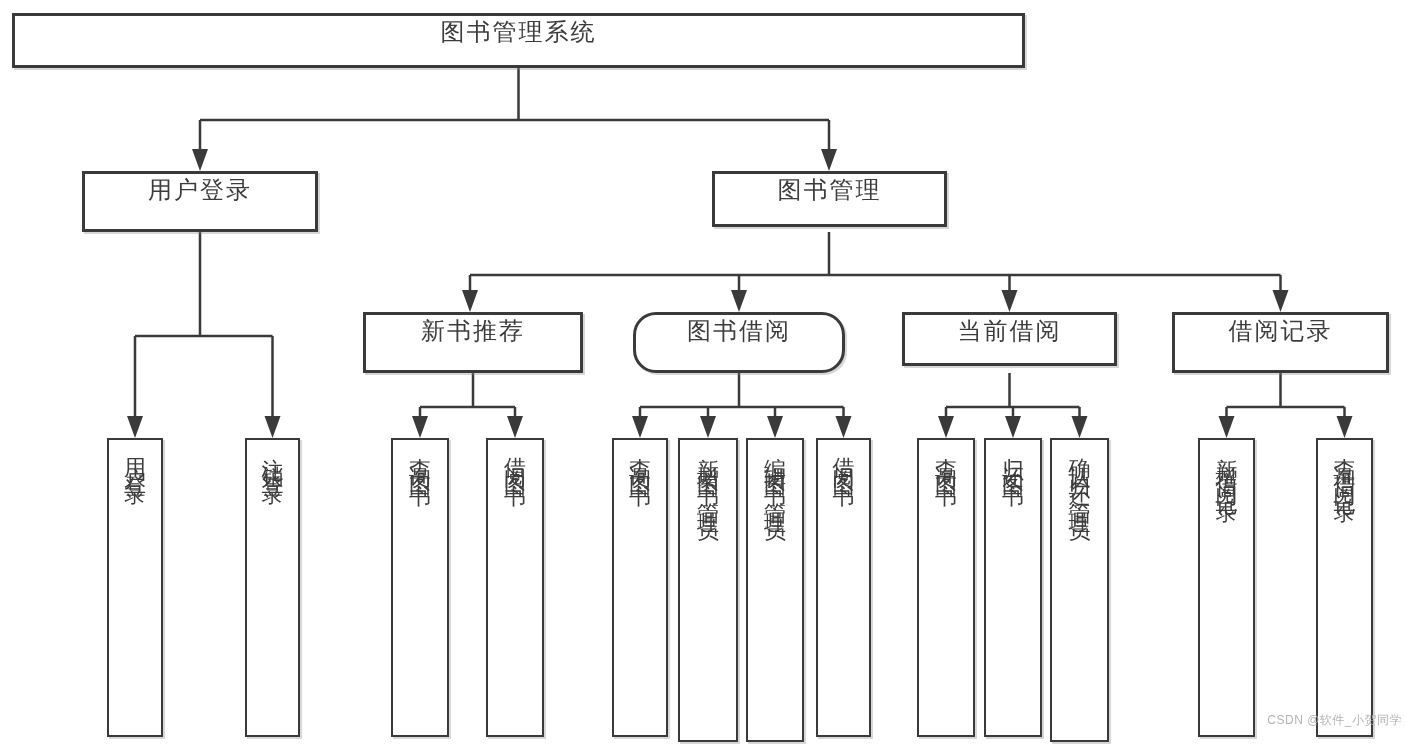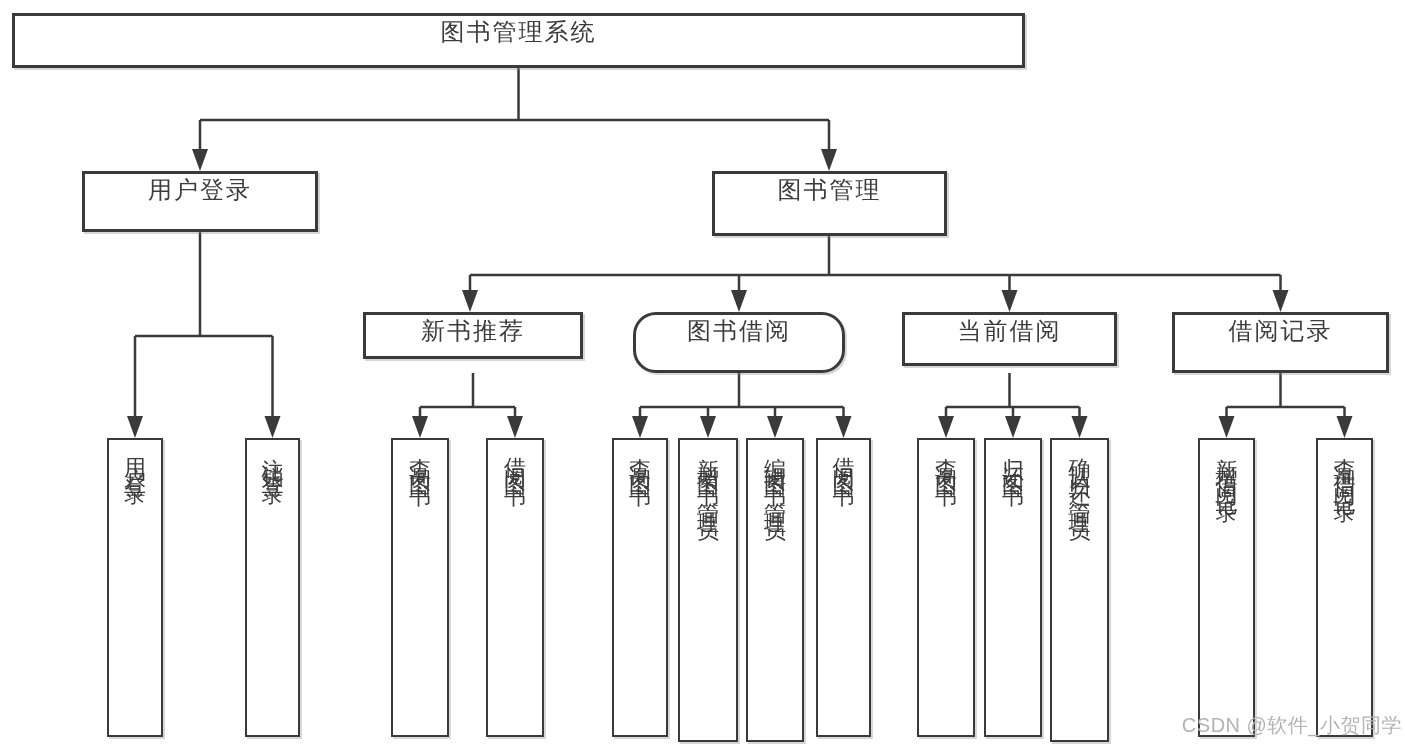--- a/index.html
+++ b/index.html
@@ -41,21 +41,21 @@
     text-orientation: mixed;
     font-size: 22px;
     line-height: 1;
     letter-spacing: 9px;
     white-space: nowrap;
   }
   .watermark {
     position: absolute;
     top: 712px;
     right: 3px;
-    font-size: 20px;
+    font-size: 12px;
     letter-spacing: 0.5px;
     color: var(--wm, #b3b3b3);
     z-index: 5;
     white-space: nowrap;
   }
 </style>
 </head>
 <body>
 
 <div class="stage">
@@ -84,25 +84,25 @@
     <path class="arrowhead" d="M1218.5,416 L1234.5,416 L1226.5,438 Z M1336.5,416 L1352.5,416 L1344.5,438 Z"></path>
   </svg>
 
   <div class="node node-h" style="left:12px; top:13px; width:1013px; height:55px;">
     <span class="label">图书管理系统</span>
   </div>
 
   <div class="node node-h" style="left:82px; top:171px; width:236px; height:61px;">
     <span class="label">用户登录</span>
   </div>
-  <div class="node node-h" style="left:712px; top:171px; width:235px; height:65px;">
+  <div class="node node-h" style="left:712px; top:171px; width:235px; height:56px;">
     <span class="label">图书管理</span>
   </div>
 
-  <div class="node node-h" style="left:363px; top:312px; width:220px; height:47px;">
+  <div class="node node-h" style="left:363px; top:312px; width:220px; height:61px;">
     <span class="label">新书推荐</span>
   </div>
   <div class="node node-h" style="left:633px; top:312px; width:212px; height:61px;border-radius:23px;">
     <span class="label">图书借阅</span>
   </div>
   <div class="node node-h" style="left:902px; top:312px; width:215px; height:54px;">
     <span class="label">当前借阅</span>
   </div>
   <div class="node node-h" style="left:1172px; top:312px; width:217px; height:61px;">
     <span class="label">借阅记录</span>

